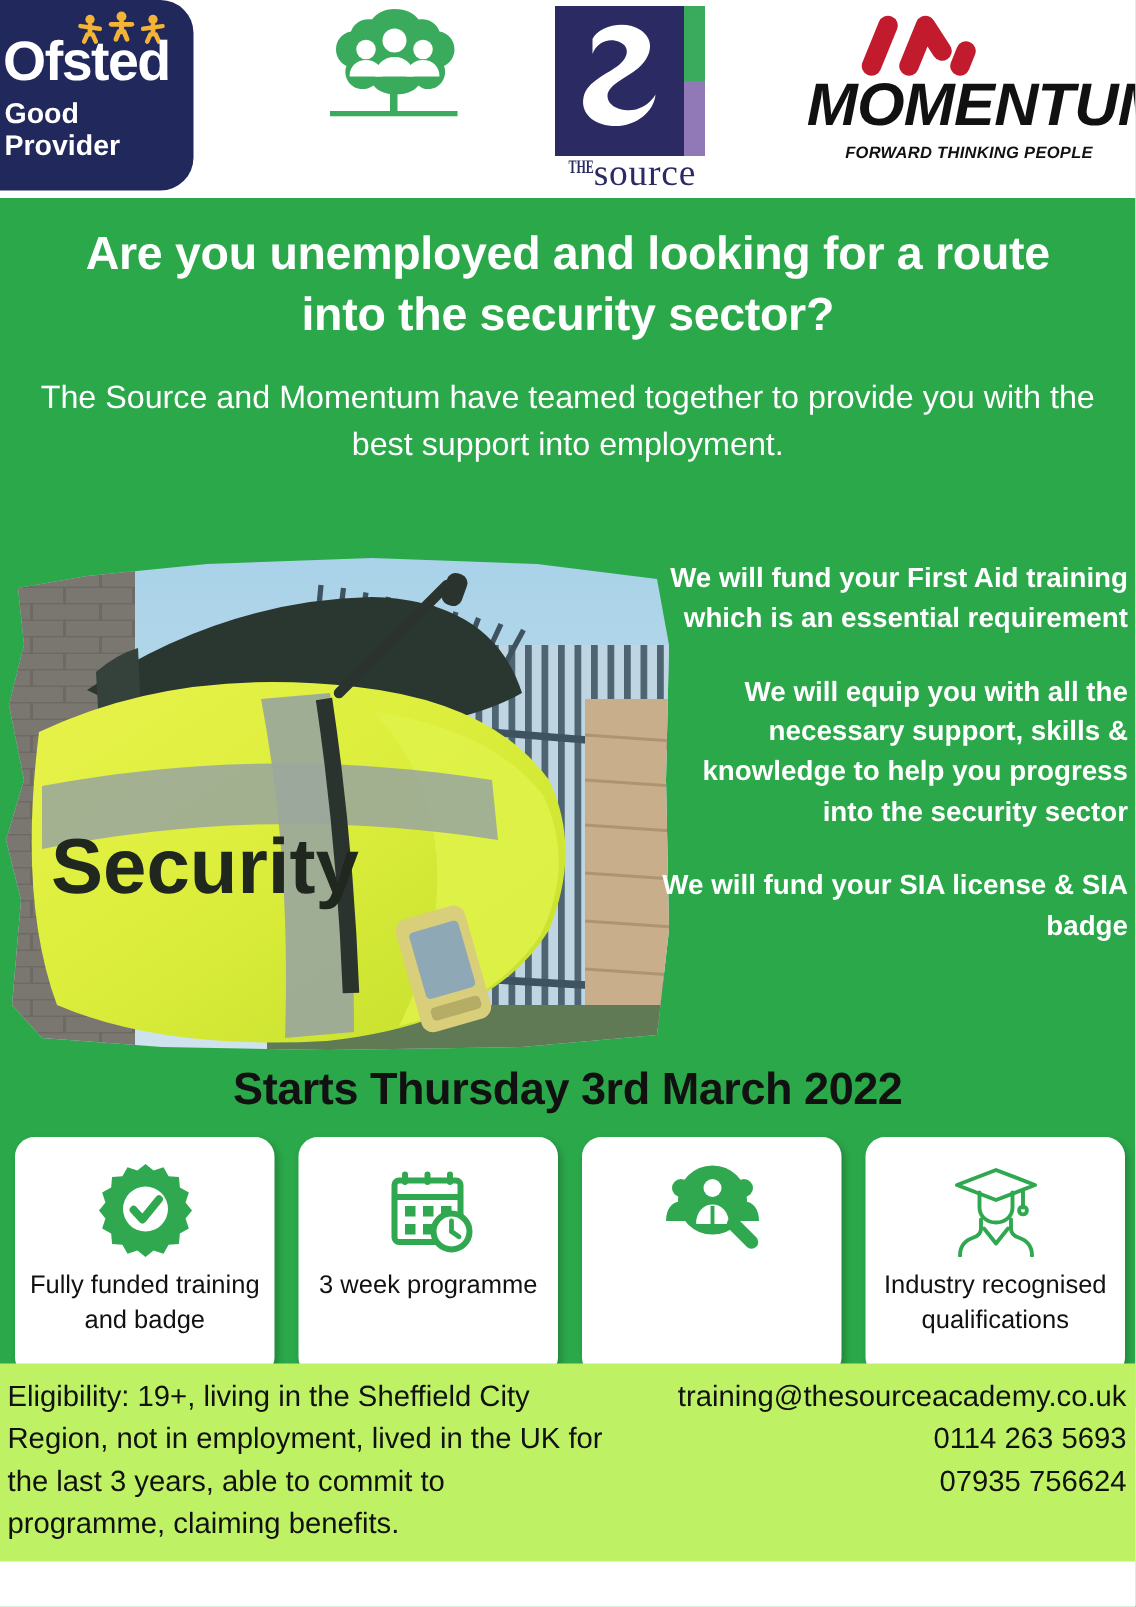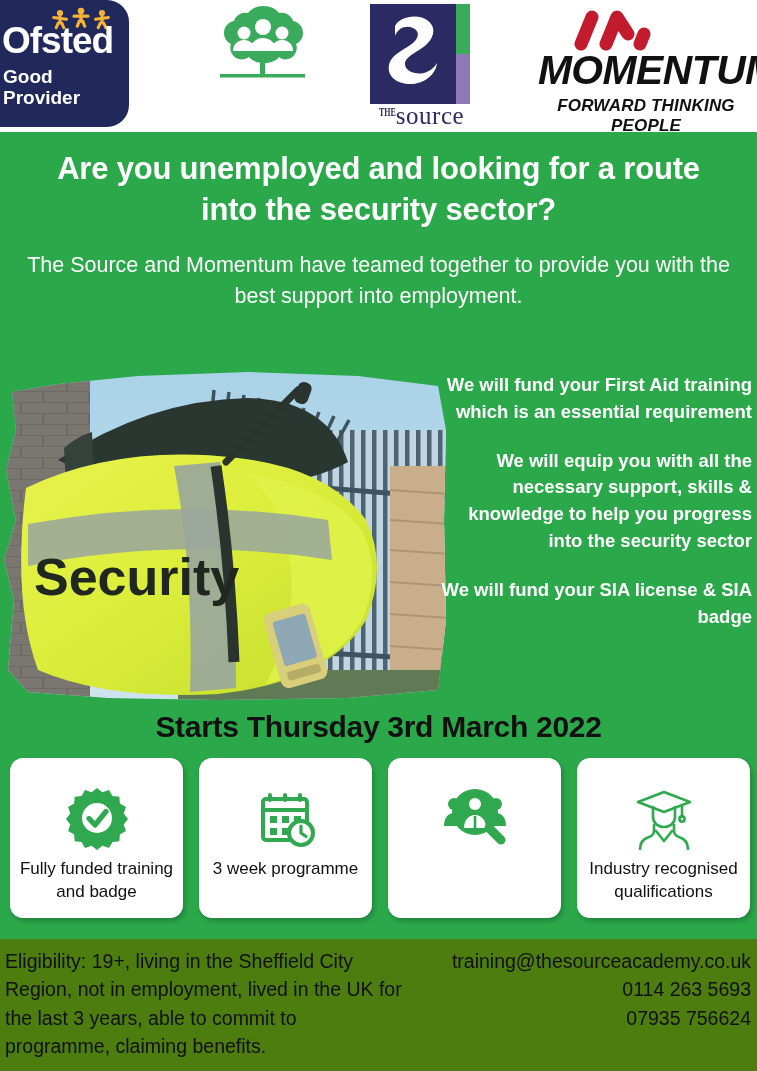--- a/index.html
+++ b/index.html
@@ -134,21 +134,21 @@
     color: #111111;
     letter-spacing: -0.5px;
     line-height: 1;
     transform: scaleX(1.02);
   }
   .momentum-tag {
     position: absolute;
     left: 0px; top: 88px;
     width: 212px;
     text-align: center;
-    font-size: 17px;
+    font-size: 11px;
     font-weight: 700;
     font-style: italic;
     color: #111111;
     letter-spacing: 0.2px;
   }
 
   
   .green-body {
     position: absolute;
     left: 0; top: 132px;
@@ -229,21 +229,21 @@
     justify-content: space-between;
     align-items: flex-start;
   }
   .card {
     width: 173px;
     min-height: 160px;
     background: #ffffff;
     border-radius: 13px;
     box-shadow: 2px 3px 5px rgba(0,0,0,0.22);
     box-sizing: border-box;
-    padding: 24px 8px 12px 8px;
+    padding: 12px 8px 12px 8px;
     display: flex;
     flex-direction: column;
     align-items: center;
   }
   .card-icon {
     height: 72px;
     display: flex;
     align-items: center;
     justify-content: center;
   }
@@ -251,24 +251,24 @@
     margin-top: 4px;
     text-align: center;
     font-size: 17px;
     color: #111111;
     line-height: 1.33;
   }
 
   
   .footer {
     position: absolute;
-    left: 0; top: 939px;
+    left: 0; top: 909px;
     width: 757px;
     height: 132px;
-    background: #4d7c0f;
+    background: #bef264;
   }
   .eligibility {
     position: absolute;
     left: 5px; top: 8px;
     width: 400px;
     font-size: 19.5px;
     color: #111111;
     line-height: 1.45;
     text-align: left;
   }

